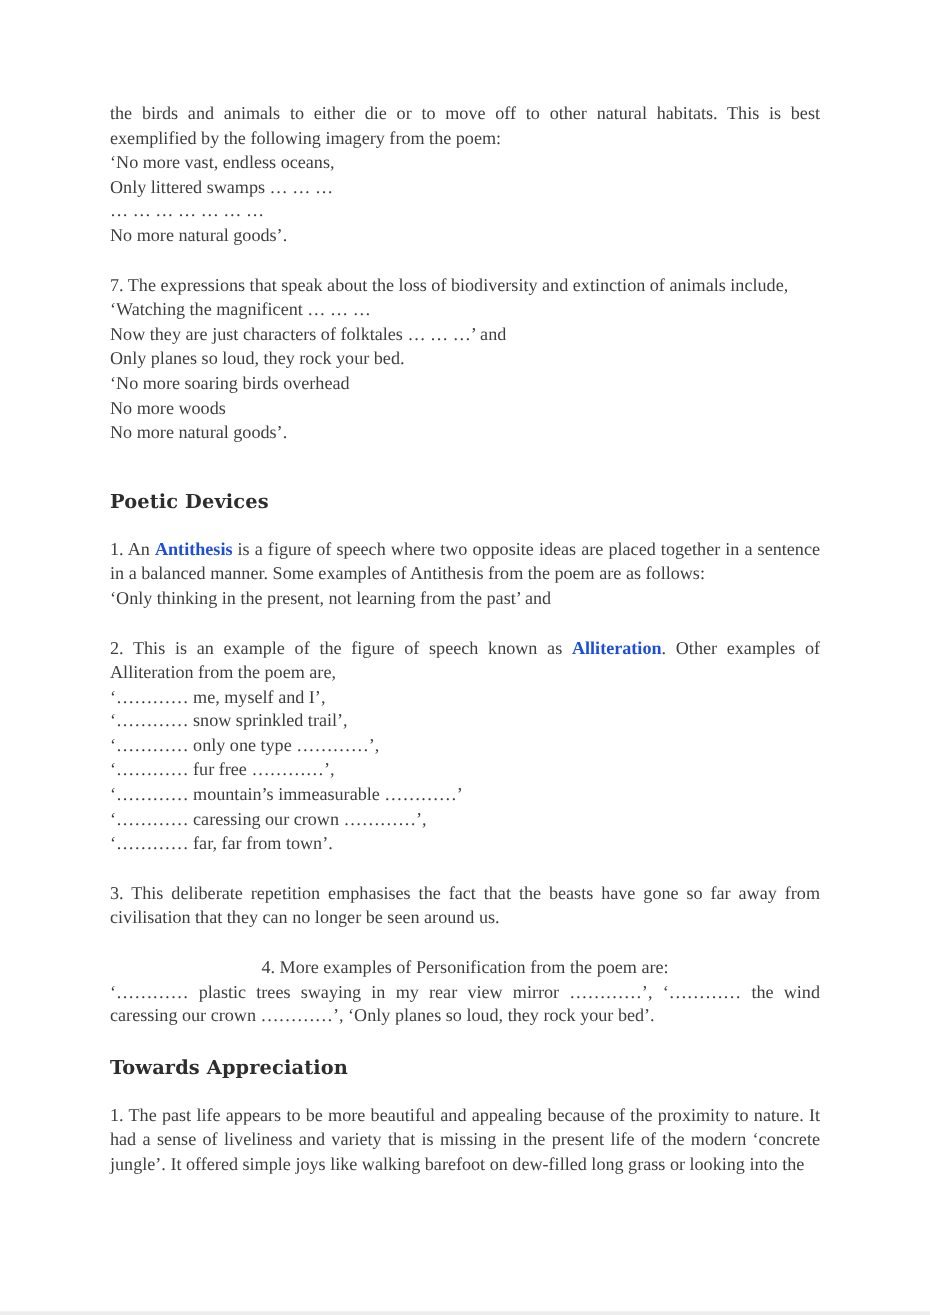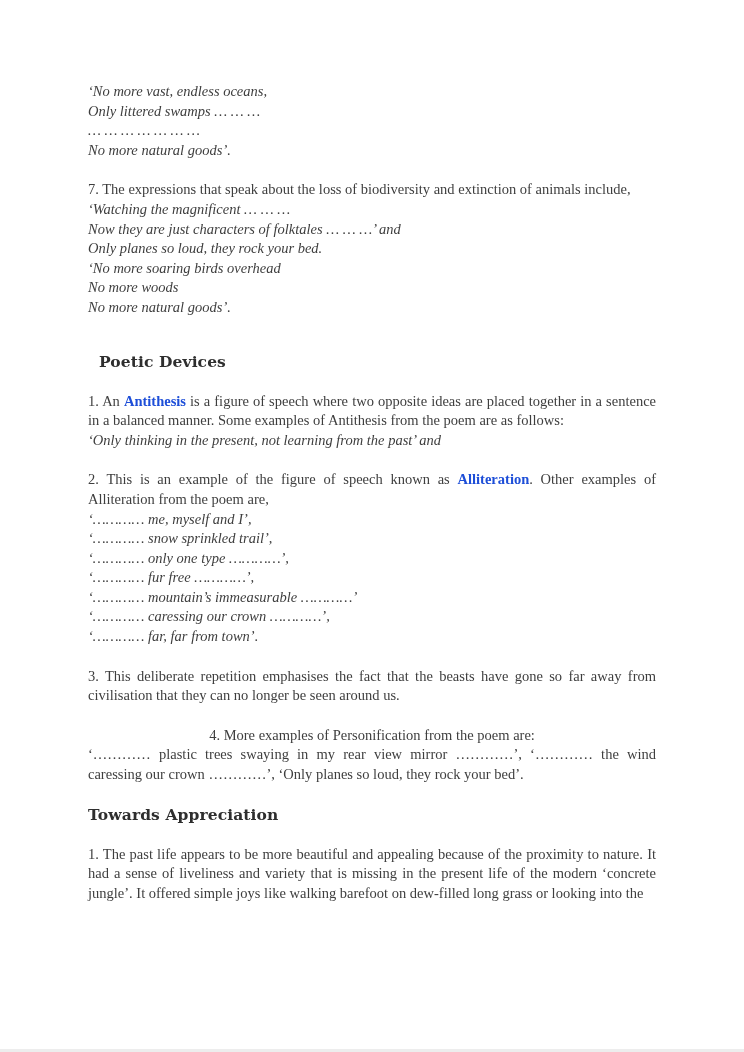--- a/index.html
+++ b/index.html
@@ -28,34 +28,32 @@
   }
   p {
     margin: 0;
     text-align: center;
   }
   .just {
     text-align: justify;
   }
   .poem-line {
     white-space: pre-wrap;
-    font-style: italic;
   }
   .section-heading {
     font-family: "DejaVu Serif", serif;
     font-size: 15.5px;
     font-weight: 600;
     color: #2e2e2e;
     line-height: 20px;
     margin: 0 0 20px 0;
     letter-spacing: 0.1px;
   }
   .heading-lg-gap {
     margin-top: 34px;
-    margin-left: 11px;
   }
   .heading-sm-gap {
     margin-top: 14px;
   }
   .bold-term {
     font-weight: bold;
     color: #1d4ed8;
   }
   .page-bottom-edge {
     position: absolute;
@@ -65,20 +63,21 @@
     height: 3px;
     background: #ededed;
   }
 </style>
 </head>
 <body>
 
 <div class="page">
 
   <div class="block">
+    <p class="just">the birds and animals to either die or to move off to other natural habitats. This is best exemplified by the following imagery from the poem:</p>
     <div class="poem-line">‘No more vast, endless oceans,</div>
     <div class="poem-line">Only littered swamps … … …</div>
     <div class="poem-line">… … … … … … …</div>
     <div class="poem-line">No more natural goods’.</div>
   </div>
 
   <div class="block">
     <p class="just">7. The expressions that speak about the loss of biodiversity and extinction of animals include,</p>
     <div class="poem-line">‘Watching the magnificent … … …</div>
     <div class="poem-line">Now they are just characters of folktales … … …’ and</div>

